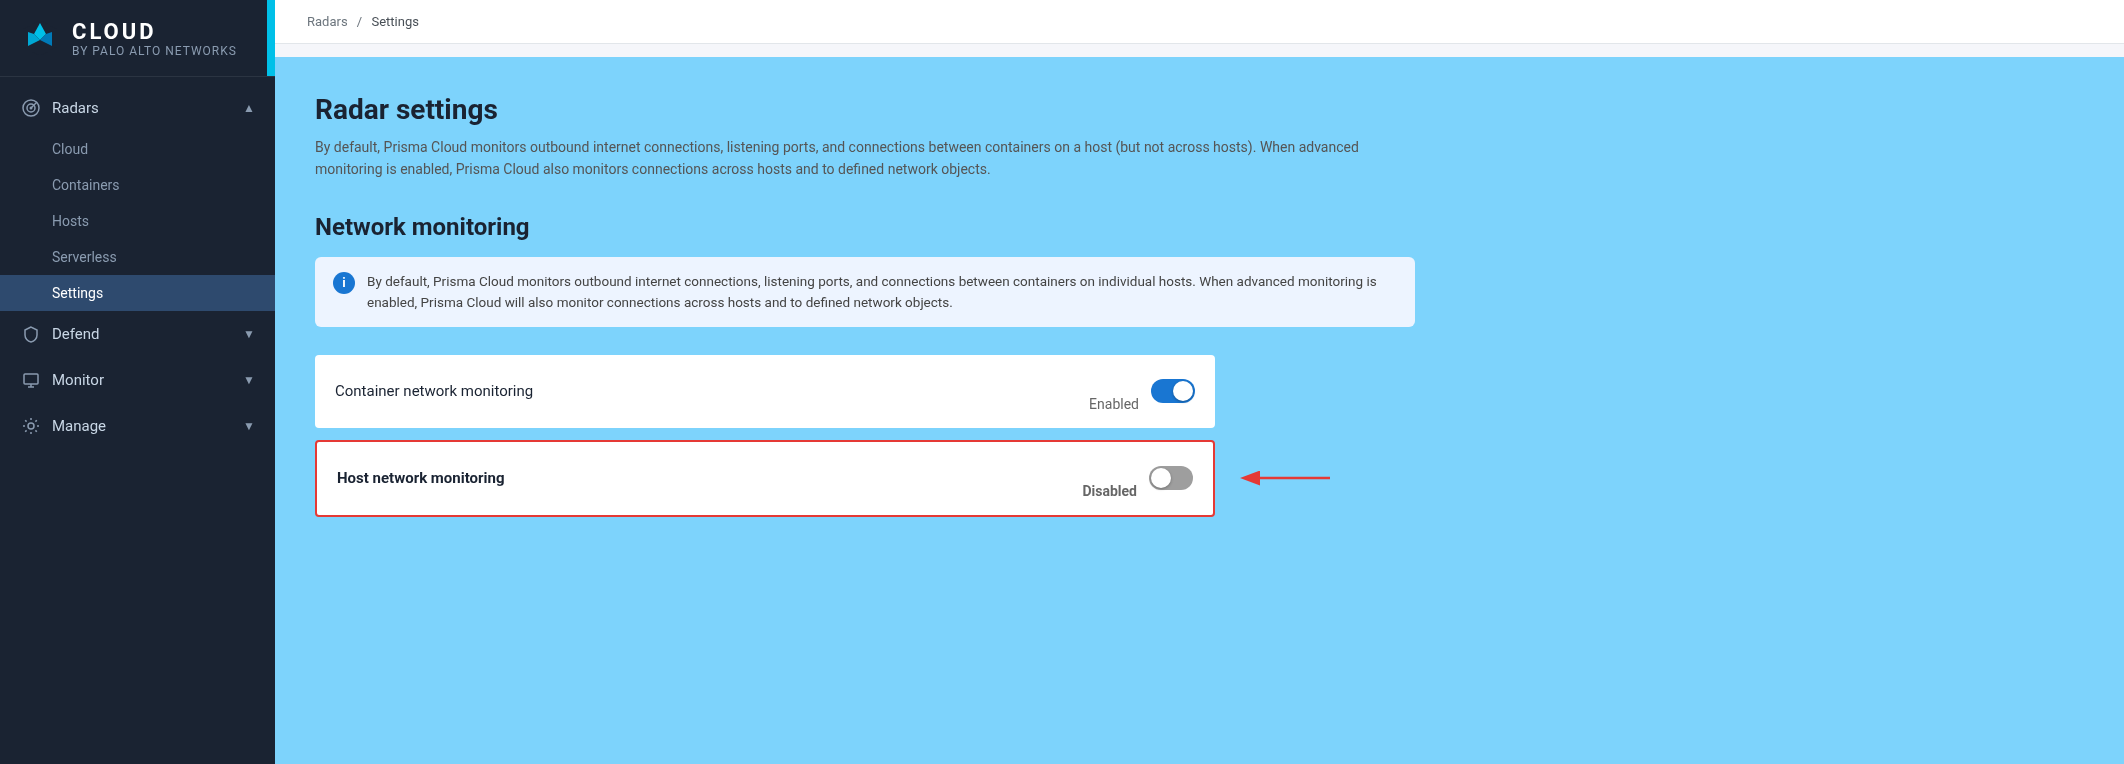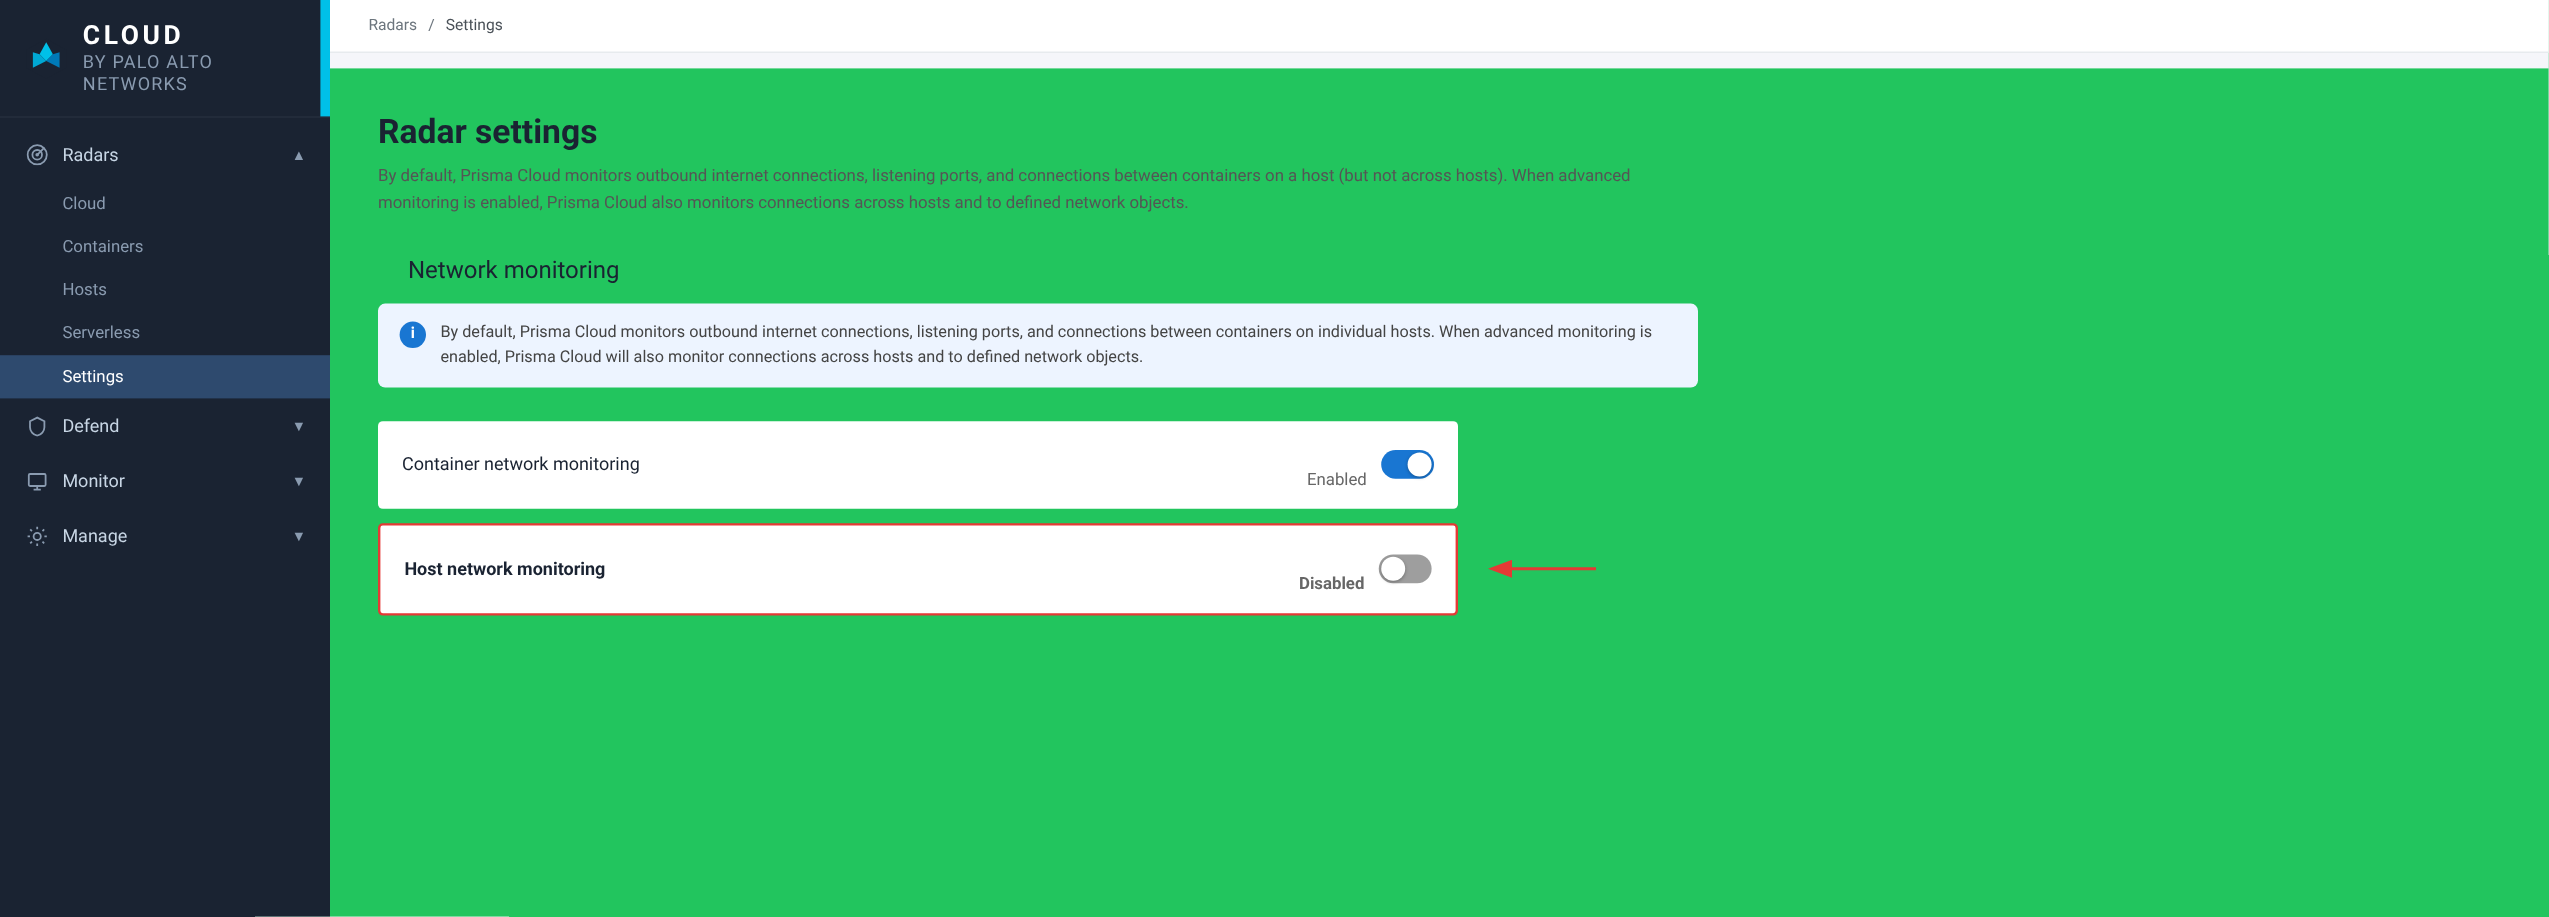--- a/index.html
+++ b/index.html
@@ -31,21 +31,21 @@
       display: flex;
       flex-direction: column;
     }
     .logo-text .cloud {
       font-size: 22px;
       font-weight: 700;
       letter-spacing: 3px;
       color: #fff;
     }
     .logo-text .by {
-      font-size: 15px;
+      font-size: 12px;
       color: #8a9bb0;
       letter-spacing: 1px;
       text-transform: uppercase;
     }
     .blue-tab {
       position: absolute;
       right: 0;
       top: 0;
       width: 8px;
       height: 100%;
@@ -106,43 +106,42 @@
       color: #6c757d;
     }
     .breadcrumb-bar a { color: #6c757d; text-decoration: none; }
     .breadcrumb-bar .sep { margin: 0 6px; }
     .breadcrumb-bar .current { color: #495057; }
 
     .content-area {
       flex: 1;
       padding: 36px 40px;
       overflow-y: auto;
-      background: #22c55e;
+      background: #7dd3fc;
     }
 
     .page-title {
       font-size: 28px;
       font-weight: 700;
       color: #1a2332;
       margin-bottom: 10px;
     }
     .page-desc {
       font-size: 14px;
       color: #555;
       line-height: 1.6;
       margin-bottom: 32px;
       max-width: 1100px;
     }
 
     .section-title {
-      font-size: 20px;
-      font-weight: 400;
+      font-size: 24px;
+      font-weight: 700;
       color: #1a2332;
       margin-bottom: 16px;
-      margin-left: 25px;
     }
 
     .info-box {
       display: flex;
       align-items: flex-start;
       gap: 12px;
       background: #edf4ff;
       border-radius: 6px;
       padding: 14px 18px;
       margin-bottom: 28px;

